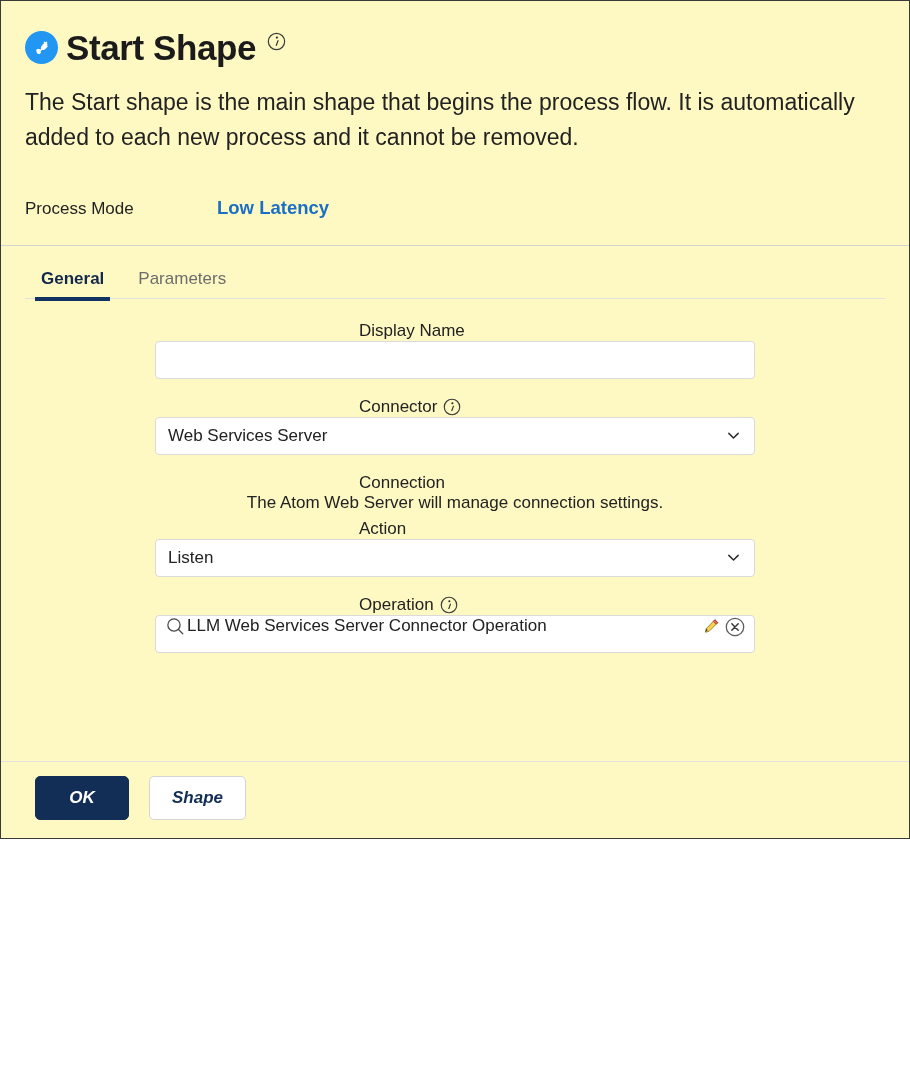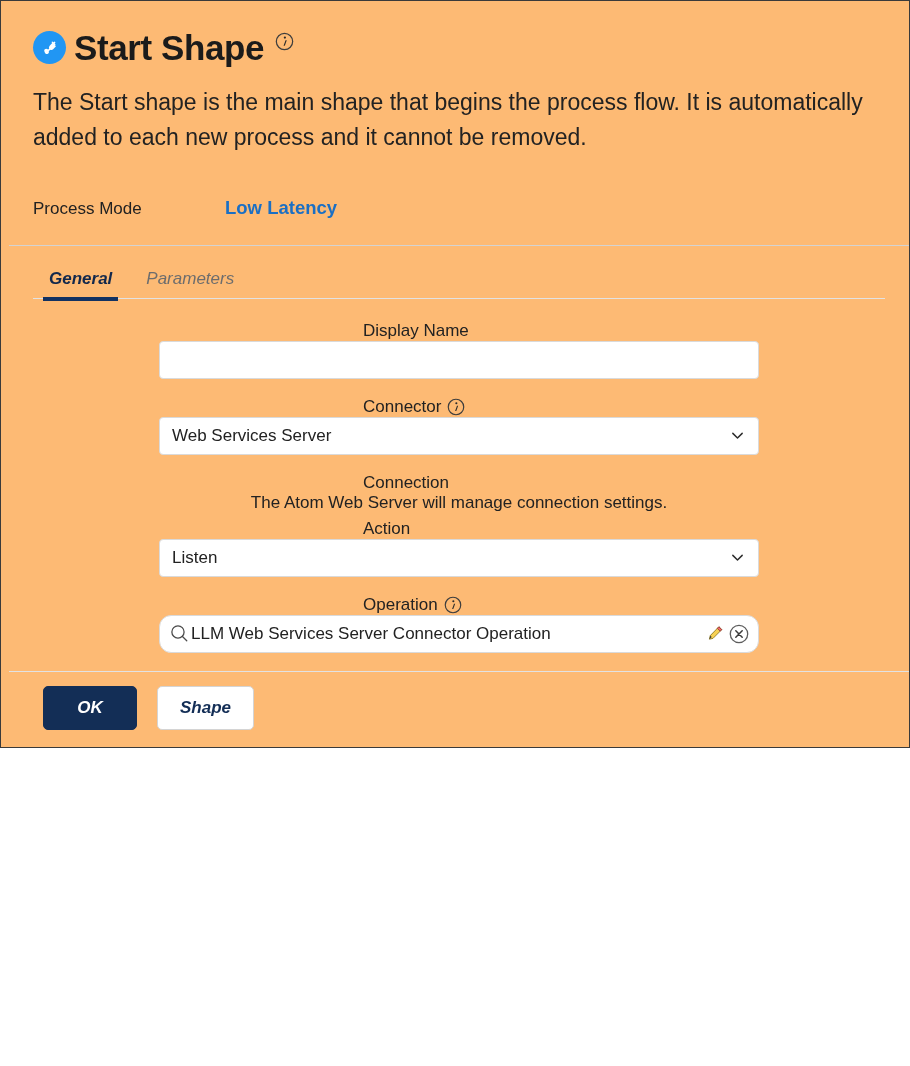--- a/index.html
+++ b/index.html
@@ -12,27 +12,26 @@
     height: 1066px;
     font-family: "Liberation Sans", sans-serif;
     color: #212121;
     -webkit-font-smoothing: antialiased;
   }
 
   .panel {
     position: relative;
     box-sizing: border-box;
     width: 910px;
-    height: 748px;
-    background: #fdba74;
+    height: 839px;
+    background: #fef9c3;
     border: 1px solid #3a3a3a;
     display: flex;
     flex-direction: column;
     overflow: hidden;
-    padding-left: 8px;
   }
 
   
   .header {
     padding: 22px 24px 0 24px;
     flex: 0 0 auto;
   }
   .title-row {
     display: flex;
     align-items: center;
@@ -117,21 +116,20 @@
     border-bottom: 1px solid #e2e2e2;
     padding-left: 10px;
   }
   .tab {
     font-size: 17px;
     padding: 0 6px 11px 6px;
     color: #6d6d6d;
     cursor: pointer;
     position: relative;
     line-height: 1;
-    font-style: italic;
   }
   .tab.active {
     color: #12284c;
     font-weight: bold;
   }
   .tab.active::after {
     content: "";
     position: absolute;
     left: 0;
     right: 0;
@@ -204,24 +202,24 @@
   .static-text {
     font-size: 17px;
     color: #222222;
   }
 
   .search-box {
     box-sizing: border-box;
     width: 600px;
     height: 38px;
     border: 1px solid #dadada;
-    border-radius: 12px;
+    border-radius: 4px;
     background: #ffffff;
     display: flex;
-    align-items: center;
+    align-items: flex-start;
     padding: 0 8px 0 9px;
     gap: 0px;
   }
   .search-icon { flex: 0 0 auto; display: flex; align-items: center; }
   .search-value {
     flex: 1 1 auto;
     font-size: 17px;
     color: #222222;
     padding-left: 1px;
   }

